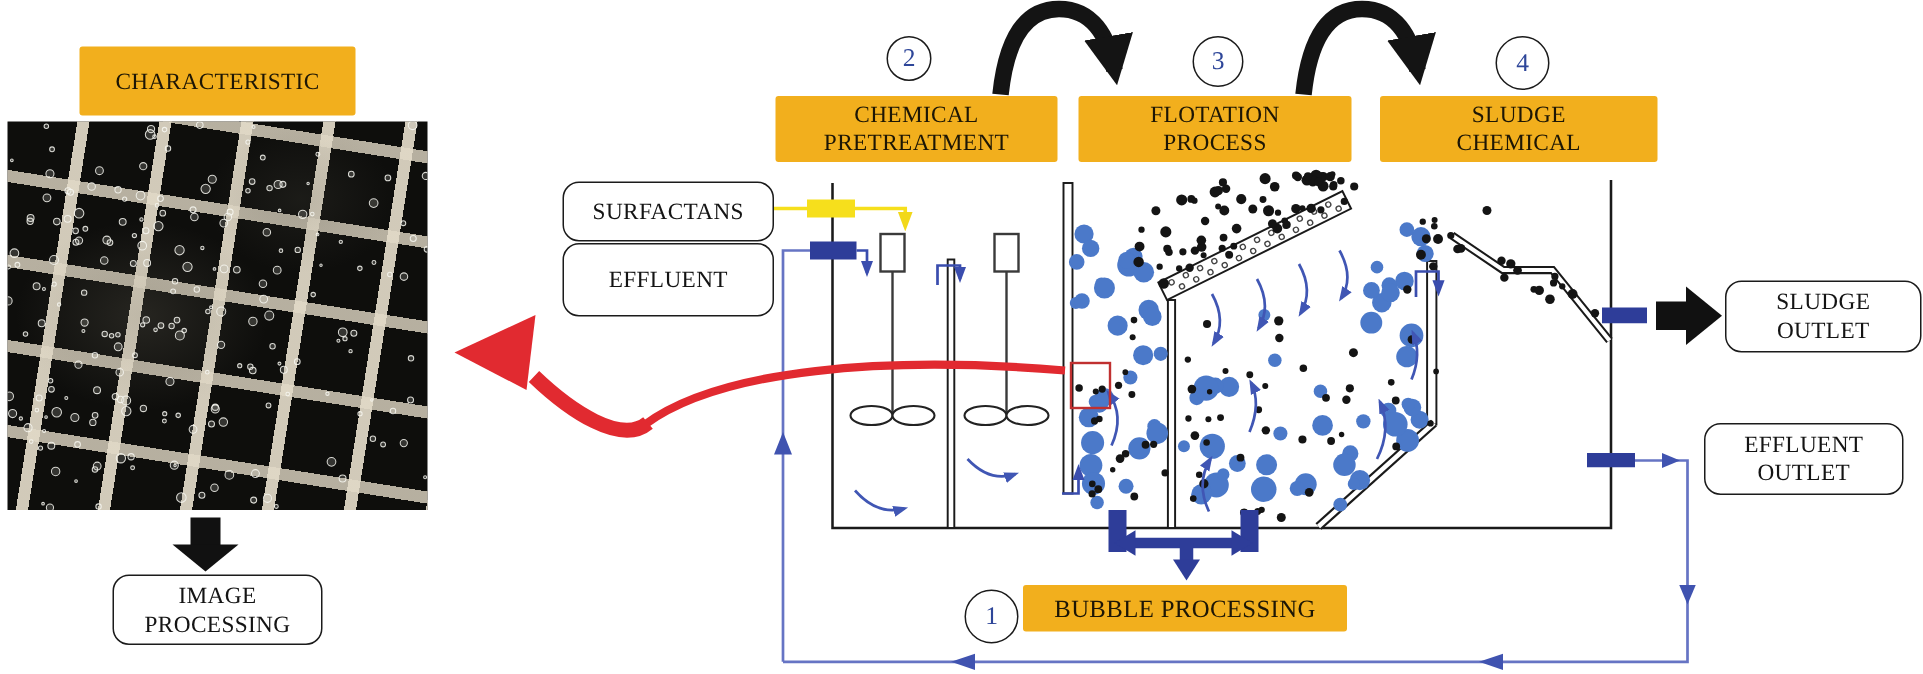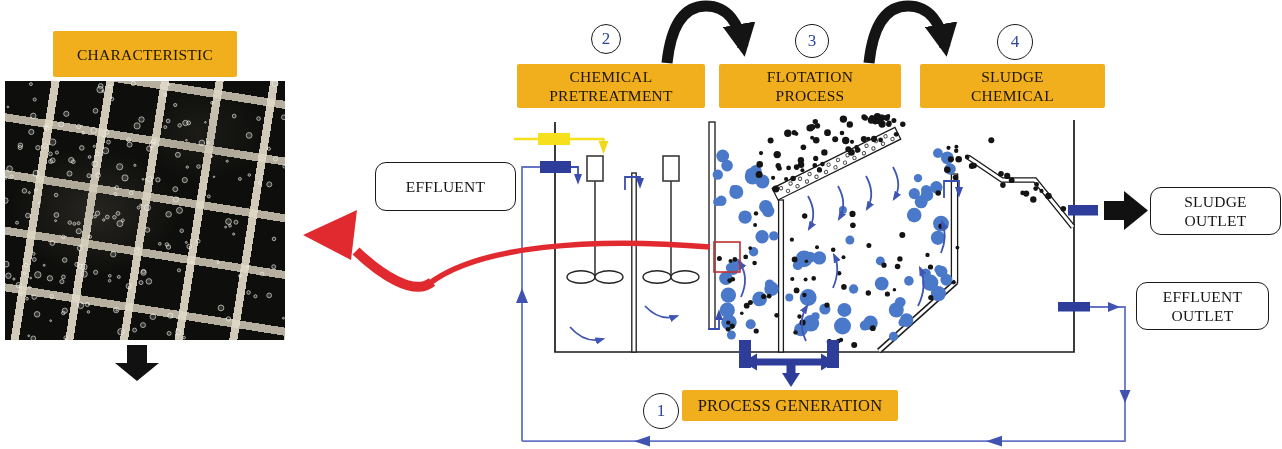--- a/index.html
+++ b/index.html
@@ -247,20 +247,24 @@
         <circle cx="138.5" cy="191.6" r="2.7" fill="rgba(190,190,180,0.22)" stroke="rgba(248,248,242,0.85)" stroke-width="0.7"></circle>
         <circle cx="109.4" cy="136.3" r="1.8" fill="rgba(190,190,180,0.22)" stroke="rgba(248,248,242,0.85)" stroke-width="0.7"></circle>
         <circle cx="73.6" cy="142.2" r="1.5" fill="rgba(190,190,180,0.22)" stroke="rgba(248,248,242,0.85)" stroke-width="0.7"></circle>
         <circle cx="79.1" cy="186.0" r="3.0" fill="rgba(190,190,180,0.22)" stroke="rgba(248,248,242,0.85)" stroke-width="0.7"></circle>
         <circle cx="45.7" cy="239.7" r="0.9" fill="rgba(190,190,180,0.22)" stroke="rgba(248,248,242,0.85)" stroke-width="0.7"></circle>
         <circle cx="15.8" cy="213.4" r="1.2" fill="rgba(190,190,180,0.22)" stroke="rgba(248,248,242,0.85)" stroke-width="0.7"></circle>
         <circle cx="278.9" cy="36.3" r="2.4" fill="rgba(190,190,180,0.22)" stroke="rgba(248,248,242,0.85)" stroke-width="0.7"></circle>
       </svg>
     </div>
 
+  <div class="box-white" style="left:75px;top:383px;width:138px;height:45px;">
+    <span>IMAGE</span>
+    <span>PROCESSING</span>
+  </div>
 
   <svg class="abs" style="left:0;top:0" width="1282" height="449" viewBox="0 0 1282 449">
     <defs>
       <marker id="mb" viewBox="0 0 10 10" refX="7" refY="5" markerWidth="3" markerHeight="3" orient="auto">
         <path d="M0,0 L10,5 L0,10 z" fill="#141414"></path>
       </marker>
       <marker id="mn" viewBox="0 0 8 6" refX="6" refY="3" markerWidth="6" markerHeight="5" orient="auto">
         <path d="M0,0 L8,3 L0,6 z" fill="#3A4DAE"></path>
       </marker>
       <marker id="mf" viewBox="0 0 8 6" refX="6" refY="3" markerWidth="5.5" markerHeight="4.5" orient="auto">
@@ -640,23 +644,26 @@
   </div>
   <div class="box-orange" style="left:719px;top:64px;width:182px;height:44px;">
     <span>FLOTATION</span>
     <span>PROCESS</span>
   </div>
   <div class="box-orange" style="left:920px;top:64px;width:185px;height:44px;">
     <span>SLUDGE</span>
     <span>CHEMICAL</span>
   </div>
   <div class="box-orange" style="left:682px;top:390px;width:216px;height:31px;font-size:16.5px;line-height:31px;">
-    <span>PROCESS GENERATION</span>
-  </div>
-
+    <span>BUBBLE PROCESSING</span>
+  </div>
+
+  <div class="box-white" style="left:375px;top:121px;width:139px;height:38px;">
+    <span>SURFACTANS</span>
+  </div>
   <div class="box-white" style="left:375px;top:162px;width:139px;height:47px;">
     <span>EFFLUENT</span>
   </div>
   <div class="box-white" style="left:1150px;top:187px;width:129px;height:46px;">
     <span>SLUDGE</span>
     <span>OUTLET</span>
   </div>
   <div class="box-white" style="left:1136px;top:282px;width:131px;height:46px;">
     <span>EFFLUENT</span>
     <span>OUTLET</span>

